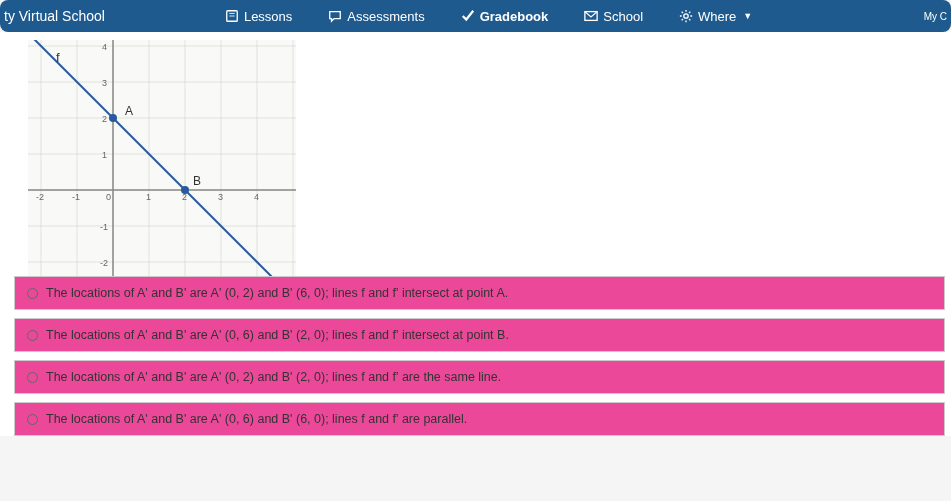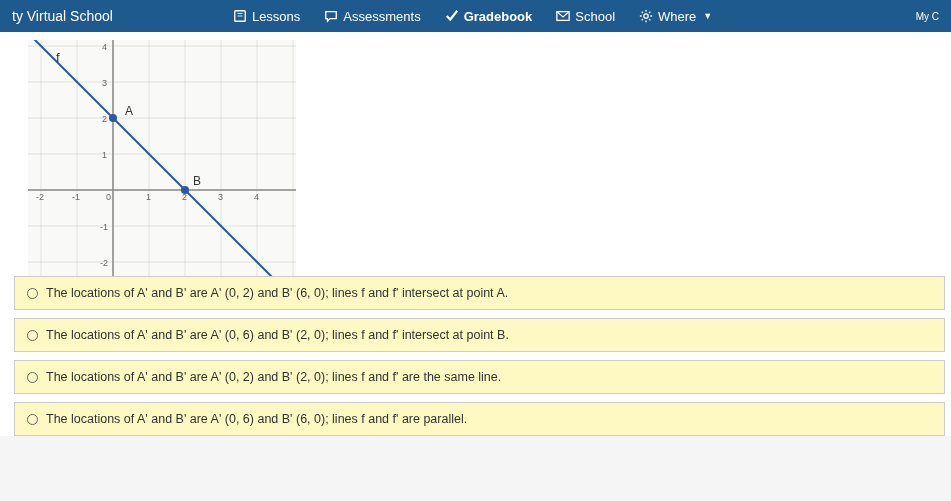--- a/index.html
+++ b/index.html
@@ -9,31 +9,32 @@
       width: 951px;
       height: 501px;
       overflow: hidden;
     }
     .navbar {
       background: #1e5a8e;
       color: white;
       height: 32px;
       display: flex;
       align-items: center;
-      padding: 0 12px;
+      padding: 0 4px;
       font-size: 13px;
+      border-radius: 8px;
     }
     .navbar-brand {
       font-size: 14px;
       margin-right: 120px;
     }
     .nav-items {
       display: flex;
       align-items: center;
-      gap: 24px;
+      gap: 36px;
     }
     .nav-item {
       display: flex;
       align-items: center;
       gap: 5px;
       cursor: pointer;
       white-space: nowrap;
     }
     .nav-item.active {
       font-weight: bold;
@@ -76,21 +77,21 @@
     .option {
       border: 1px solid #ccc;
       padding: 9px 12px;
       margin-bottom: 8px;
       font-size: 12.5px;
       color: #333;
       display: flex;
       align-items: center;
       gap: 8px;
       cursor: pointer;
-      background: #fef9c3;
+      background: #ec4899;
     }
     .radio {
       width: 11px;
       height: 11px;
       border: 1px solid #666;
       border-radius: 50%;
       flex-shrink: 0;
     }
     .check-icon svg { width: 14px; height: 14px; }
   </style>

